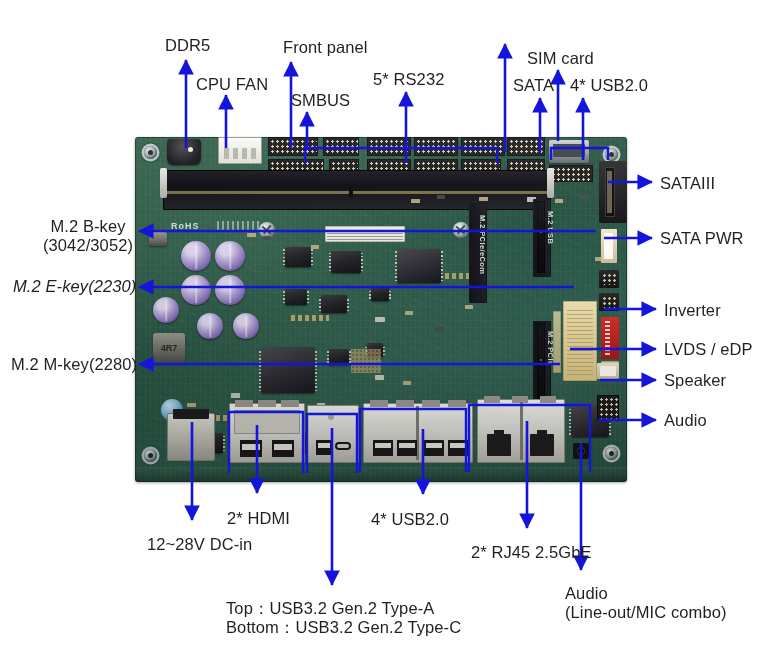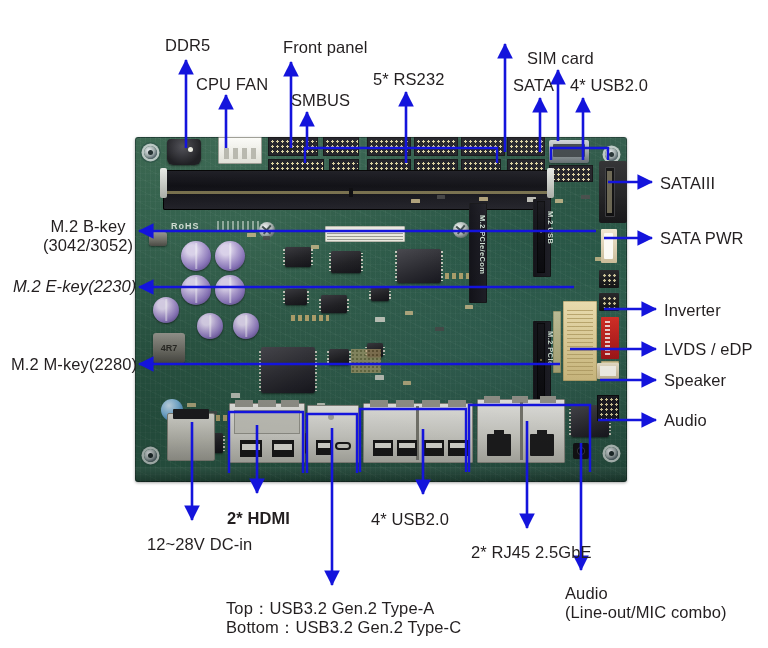--- a/index.html
+++ b/index.html
@@ -487,21 +487,21 @@
   <div class="lbl" style="left:11px;top:355px;">M.2 M-key(2280)</div>
 
   <div class="lbl" style="left:660px;top:174px;">SATAIII</div>
   <div class="lbl" style="left:660px;top:229px;">SATA PWR</div>
   <div class="lbl" style="left:664px;top:301px;">Inverter</div>
   <div class="lbl" style="left:664px;top:340px;">LVDS / eDP</div>
   <div class="lbl" style="left:664px;top:371px;">Speaker</div>
   <div class="lbl" style="left:664px;top:411px;">Audio</div>
 
   <div class="lbl" style="left:147px;top:535px;">12~28V DC-in</div>
-  <div class="lbl" style="left:227px;top:509px;font-weight:bold;">2* HDMI</div>
+  <div class="lbl" style="left:227px;top:509px;">2* HDMI</div>
   <div class="lbl" style="left:226px;top:599px;">
     <div>Top：USB3.2 Gen.2 Type-A</div>
     <div>Bottom：USB3.2 Gen.2 Type-C</div>
   </div>
   <div class="lbl" style="left:371px;top:510px;">4* USB2.0</div>
   <div class="lbl" style="left:471px;top:543px;">2* RJ45 2.5GbE</div>
   <div class="lbl" style="left:565px;top:584px;">
     <div>Audio</div>
     <div>(Line-out/MIC combo)</div>
   </div>

